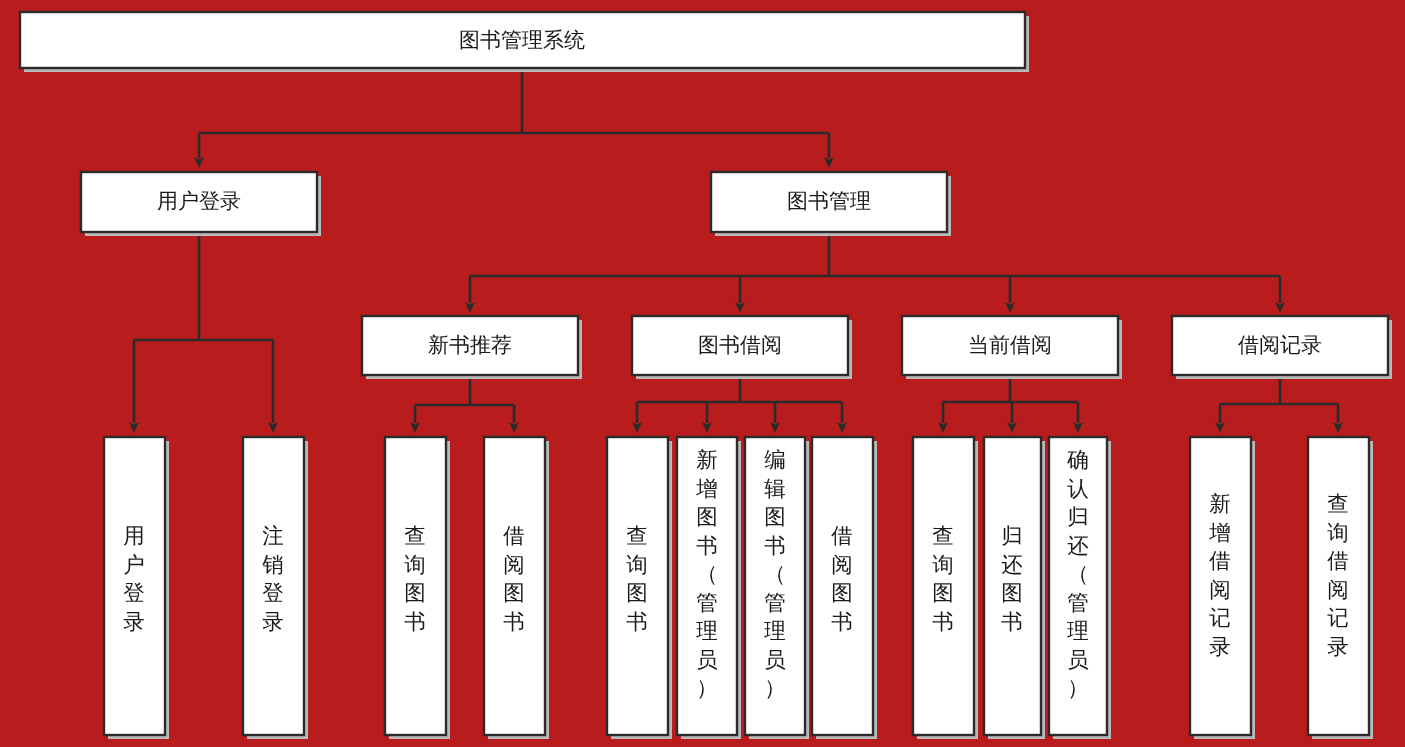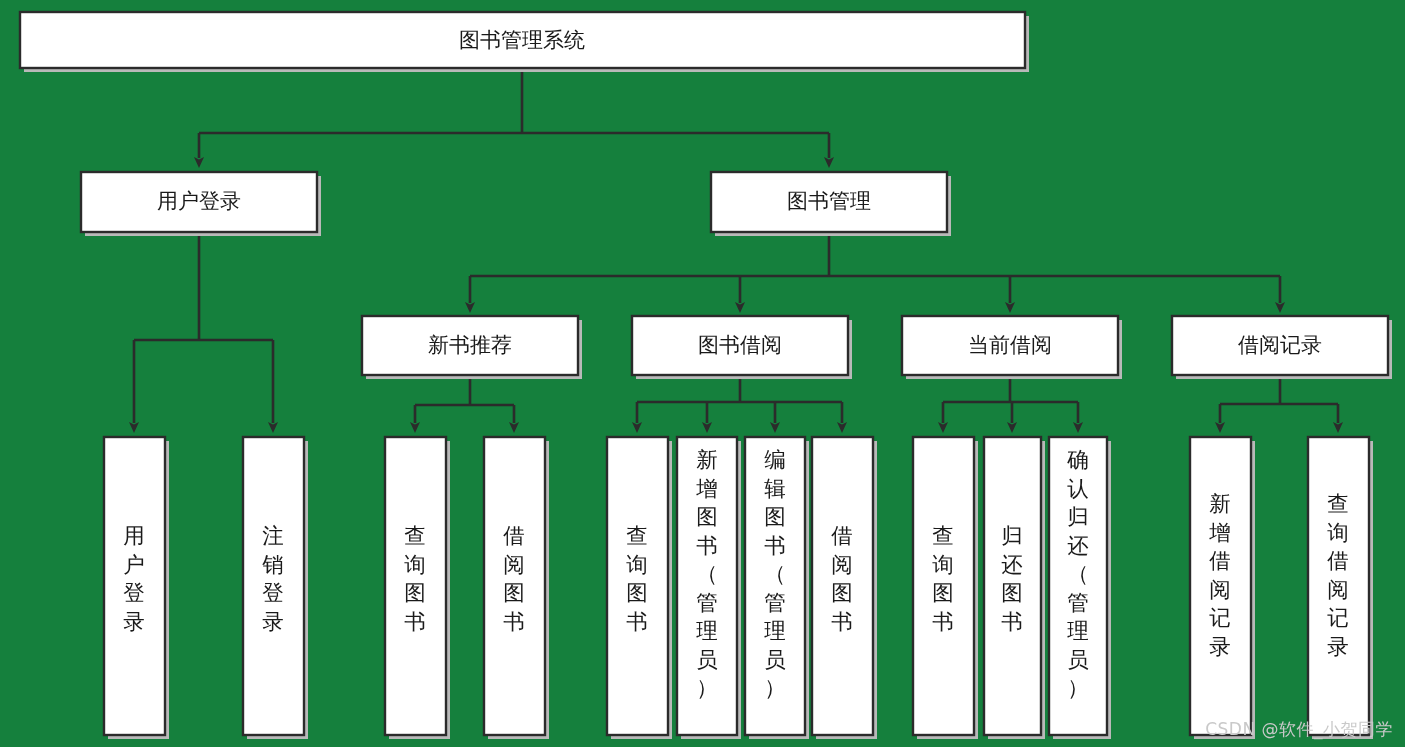--- a/index.html
+++ b/index.html
@@ -10,21 +10,21 @@
   body {
     width: 1405px;
     height: 747px;
     font-family: "DejaVu Sans", "Liberation Sans", sans-serif;
     overflow: hidden;
   }
   #diagram-root {
     position: relative;
     width: 1405px;
     height: 747px;
-    background: #15803d;
+    background: #b91c1c;
   }
   svg.canvas {
     position: absolute;
     left: 0;
     top: 0;
     width: 1405px;
     height: 747px;
   }
   .node-box {
     fill: #ffffff;
@@ -241,14 +241,13 @@
       </g>
 
       <g>
         <rect class="node-shadow" x="1312" y="441" width="61" height="298"></rect>
         <rect class="node-box" x="1308" y="437" width="61" height="298"></rect>
         <text class="leaf-label" x="1338" y="511"><tspan x="1338" y="511">查</tspan><tspan x="1338" y="539.5">询</tspan><tspan x="1338" y="568">借</tspan><tspan x="1338" y="596.5">阅</tspan><tspan x="1338" y="625">记</tspan><tspan x="1338" y="653.5">录</tspan></text>
       </g>
     </g>
   </svg>
 
-  <div class="watermark">CSDN @软件_小贺同学</div>
 </div>
 
 </body></html>

